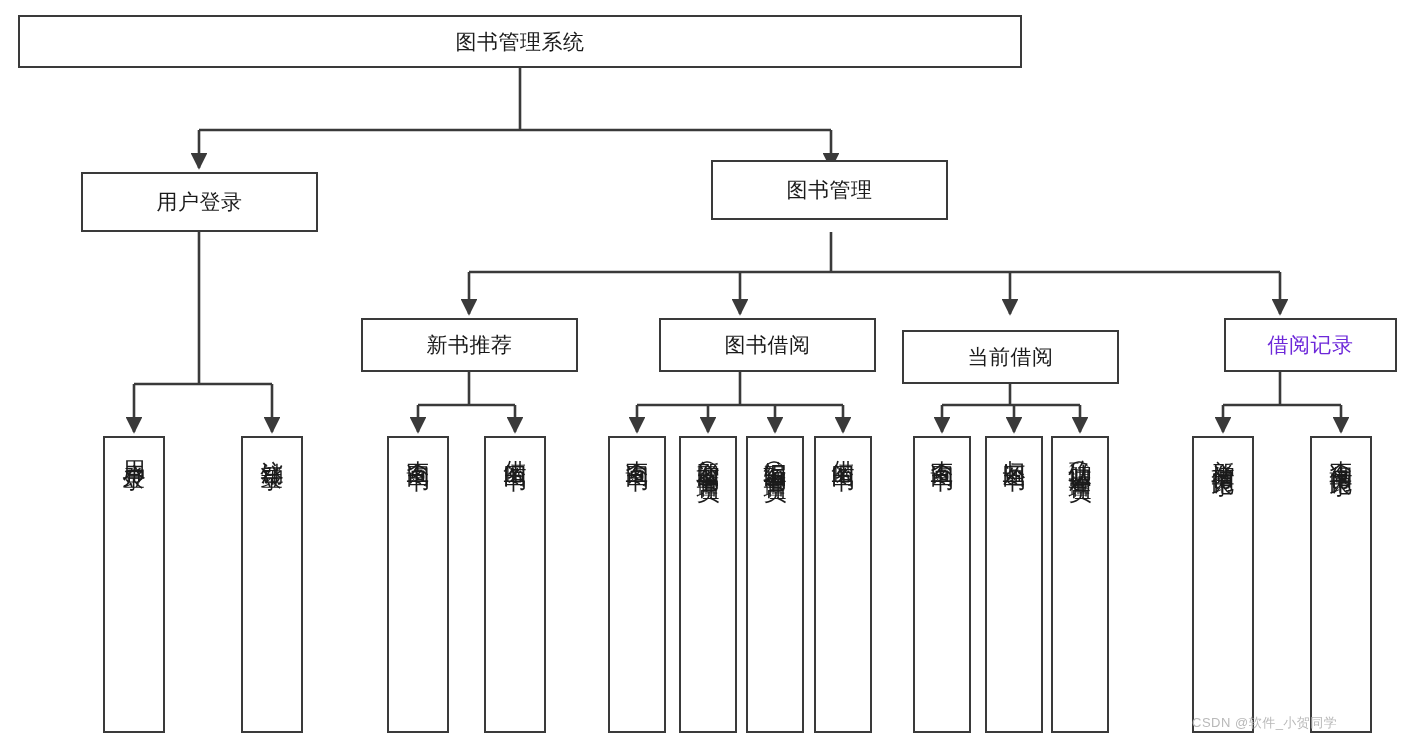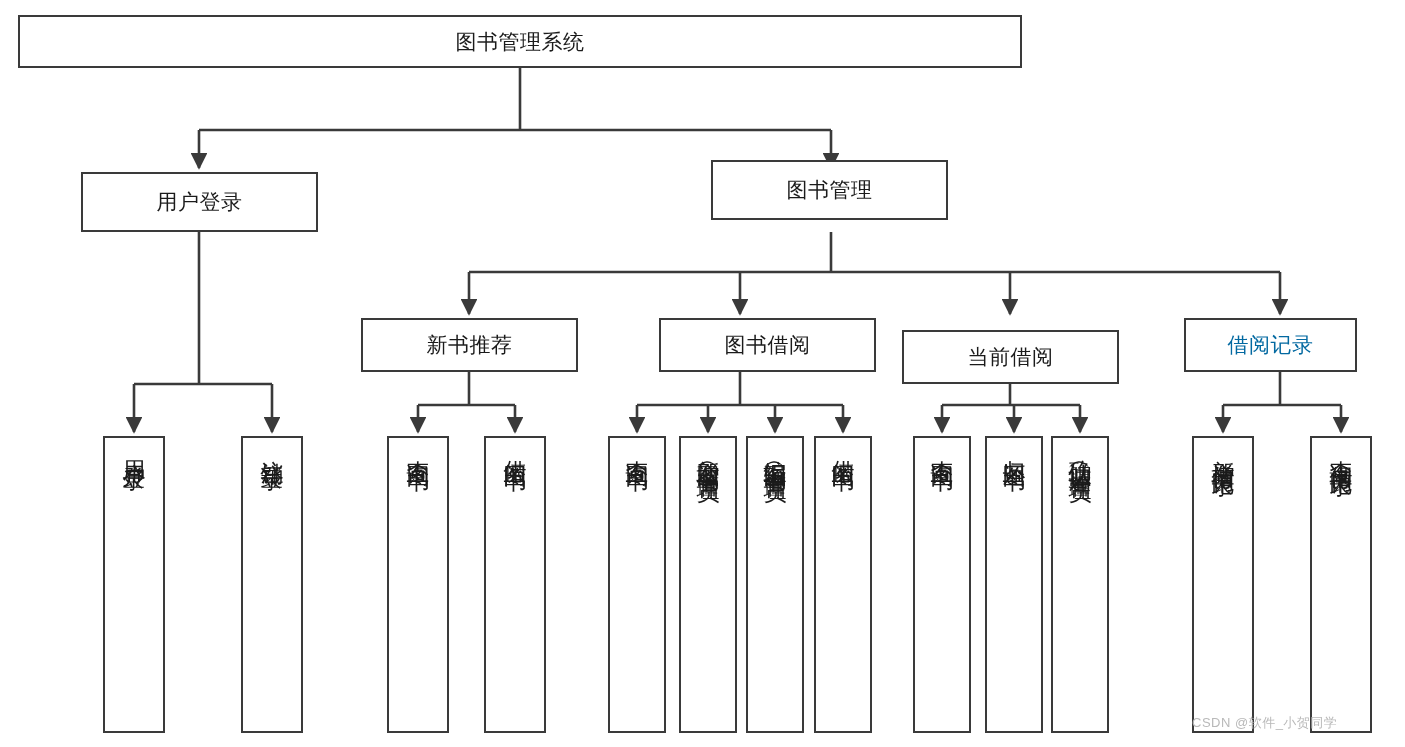--- a/index.html
+++ b/index.html
@@ -116,21 +116,21 @@
   </svg>
 
   <div class="node node-h" style="left: 18px; top: 15px; width: 1004px; height: 53px; border-color: rgb(58, 58, 58); background: rgb(255, 255, 255); color: rgb(27, 27, 27);">图书管理系统</div>
 
   <div class="node node-h" style="left: 81px; top: 172px; width: 237px; height: 60px; border-color: rgb(58, 58, 58); background: rgb(255, 255, 255); color: rgb(27, 27, 27);">用户登录</div>
   <div class="node node-h" style="left: 711px; top: 160px; width: 237px; height: 60px; border-color: rgb(58, 58, 58); background: rgb(255, 255, 255); color: rgb(27, 27, 27);">图书管理</div>
 
   <div class="node node-h" style="left: 361px; top: 318px; width: 217px; height: 54px; border-color: rgb(58, 58, 58); background: rgb(255, 255, 255); color: rgb(27, 27, 27);">新书推荐</div>
   <div class="node node-h" style="left: 632px; top: 318px; width: 217px; height: 54px; border-color: rgb(58, 58, 58); background: rgb(255, 255, 255); color: rgb(27, 27, 27); margin-left: 27px;">图书借阅</div>
   <div class="node node-h" style="left: 902px; top: 330px; width: 217px; height: 54px; border-color: rgb(58, 58, 58); background: rgb(255, 255, 255); color: rgb(27, 27, 27);">当前借阅</div>
-  <div class="node node-h" style="left: 1184px; top: 318px; width: 173px; height: 54px; border-color: rgb(58, 58, 58); background: rgb(255, 255, 255); color: #0369a1;">借阅记录</div>
+  <div class="node node-h" style="left: 1224px; top: 318px; width: 173px; height: 54px; border-color: rgb(58, 58, 58); background: rgb(255, 255, 255); color: #6d28d9;">借阅记录</div>
 
   <div class="node node-v" style="left: 103px; top: 436px; width: 62px; height: 297px; border-color: rgb(58, 58, 58); background: rgb(255, 255, 255); color: rgb(27, 27, 27);">用户登录</div>
   <div class="node node-v" style="left: 241px; top: 436px; width: 62px; height: 297px; border-color: rgb(58, 58, 58); background: rgb(255, 255, 255); color: rgb(27, 27, 27);">注销登录</div>
   <div class="node node-v" style="left: 387px; top: 436px; width: 62px; height: 297px; border-color: rgb(58, 58, 58); background: rgb(255, 255, 255); color: rgb(27, 27, 27);">查询图书</div>
   <div class="node node-v" style="left: 484px; top: 436px; width: 62px; height: 297px; border-color: rgb(58, 58, 58); background: rgb(255, 255, 255); color: rgb(27, 27, 27);">借阅图书</div>
   <div class="node node-v" style="left: 608px; top: 436px; width: 58px; height: 297px; border-color: rgb(58, 58, 58); background: rgb(255, 255, 255); color: rgb(27, 27, 27);">查询图书</div>
   <div class="node node-v" style="left: 679px; top: 436px; width: 58px; height: 297px; border-color: rgb(58, 58, 58); background: rgb(255, 255, 255); color: rgb(27, 27, 27);">新增图书（管理员）</div>
   <div class="node node-v" style="left: 746px; top: 436px; width: 58px; height: 297px; border-color: rgb(58, 58, 58); background: rgb(255, 255, 255); color: rgb(27, 27, 27);">编辑图书（管理员）</div>
   <div class="node node-v" style="left: 814px; top: 436px; width: 58px; height: 297px; border-color: rgb(58, 58, 58); background: rgb(255, 255, 255); color: rgb(27, 27, 27);">借阅图书</div>
   <div class="node node-v" style="left: 913px; top: 436px; width: 58px; height: 297px; border-color: rgb(58, 58, 58); background: rgb(255, 255, 255); color: rgb(27, 27, 27);">查询图书</div>

